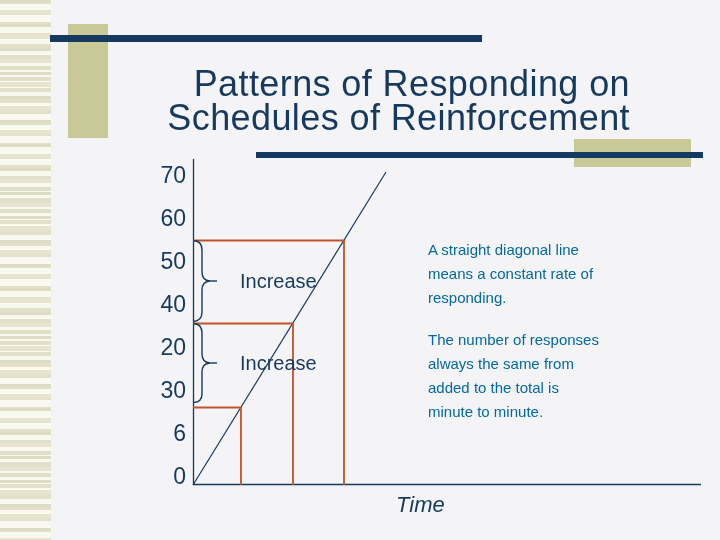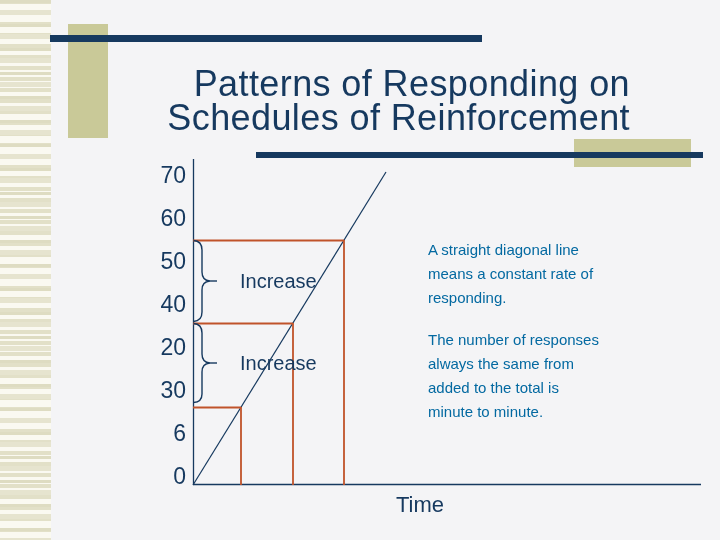--- a/index.html
+++ b/index.html
@@ -37,21 +37,21 @@
   .increase {
     position:absolute; left:240px; width:120px; height:26px;
     font-size:20px; line-height:26px; color:#16395f;
   }
   .note {
     position:absolute; left:428px; width:250px;
     font-size:15px; line-height:24px; color:#0369a1;
   }
   .xlab {
     position:absolute; left:396px; top:492px; width:100px;
-    font-size:22px; line-height:26px; color:#16395f;
+    font-size:22px; line-height:26px; color:#16395f;font-style:italic;
   }
 </style>
 </head>
 <body>
 
 <div class="slide">
 
   <div class="stripes"></div>
   <div class="tan-top"></div>
   <div class="bar-top"></div>

